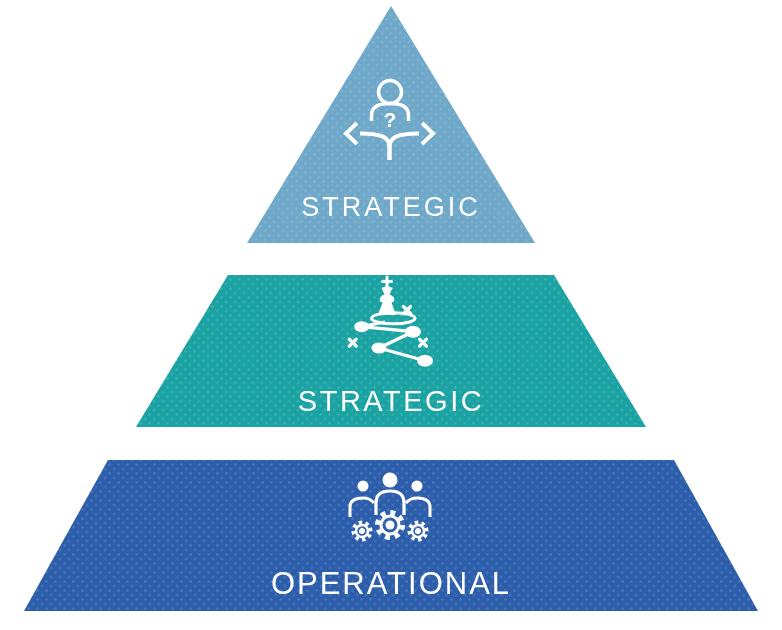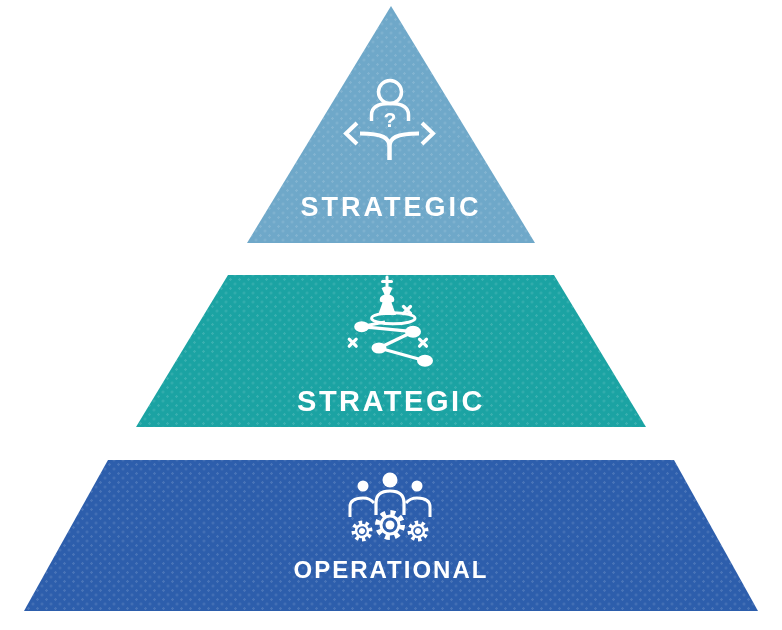--- a/index.html
+++ b/index.html
@@ -29,26 +29,26 @@
     clip-path: polygon(18.04% 0%, 81.96% 0%, 100% 100%, 0% 100%);
   }
   .level-operational {
     left: 24px; top: 460px; width: 734px; height: 151px;
     clip-path: polygon(11.44% 0%, 88.56% 0%, 100% 100%, 0% 100%);
   }
   .level-label {
     position: absolute;
     left: 0; right: 0;
     text-align: center;
-    font-weight: bold;
+    font-weight: normal;
     line-height: 1;
   }
   .label-strategic   { top: 188px; font-size: 27px; letter-spacing: 3px; }
   .label-tactical    { top: 112px; font-size: 29px; letter-spacing: 2.5px; }
-  .label-operational { top: 98px;  font-size: 24px; letter-spacing: 2px; }
+  .label-operational { top: 108px;  font-size: 31px; letter-spacing: 2px; }
   .icon { position: absolute; display: block; }
   .icon-strategic   { left: 93px;  top: 69px; }
   .icon-tactical    { left: 205px; top: 0px; }
   .icon-operational { left: 314px; top: 10px; }
   .qmark {
     font-family: "Liberation Sans", sans-serif;
     font-weight: bold;
     font-size: 21px;
   }
 </style>

